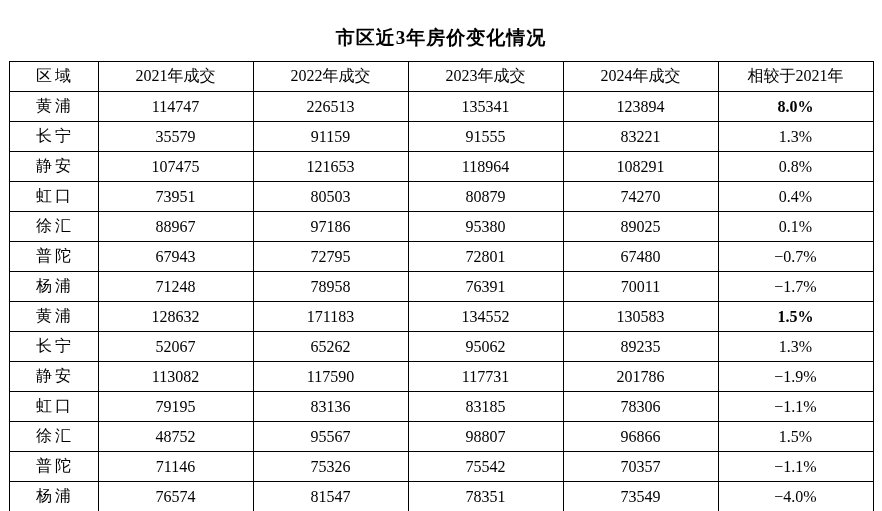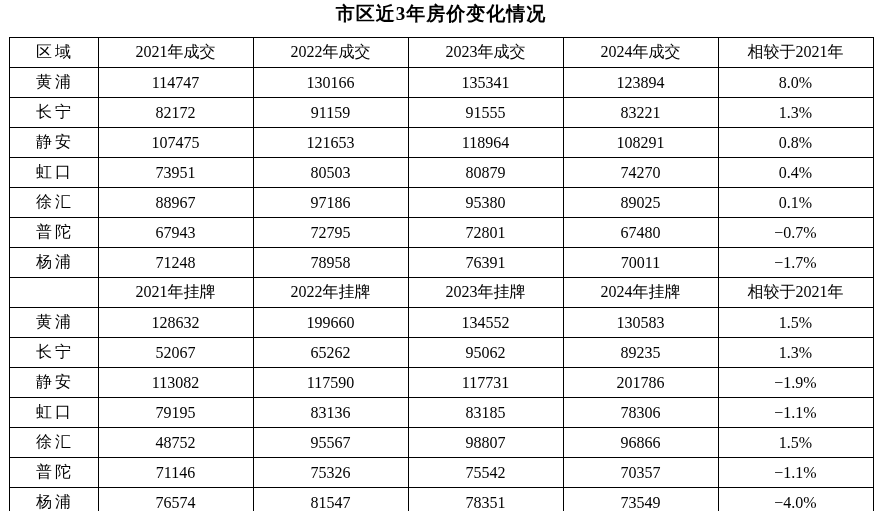--- a/index.html
+++ b/index.html
@@ -18,21 +18,21 @@
     width: 882px;
     height: 511px;
     position: relative;
     box-sizing: border-box;
   }
   .title {
     text-align: center;
     font-size: 19px;
     font-weight: bold;
     letter-spacing: 1px;
-    padding-top: 1px;
+    padding-top: 25px;
     padding-bottom: 10px;
     font-family: "Liberation Serif", "DejaVu Serif", serif;
   }
   table.grid {
     border-collapse: collapse;
     width: 858px;
     margin: 0 auto;
     table-layout: fixed;
   }
   table.grid td {
@@ -49,21 +49,21 @@
     font-size: 16px;
     letter-spacing: 3px;
     text-indent: 3px;
   }
   td.datacol { width: 154px; }
   td.lastcol { width: 154px; margin-left: 28px; }
   td.header {
     font-size: 16px;
   }
   td.bold {
-    font-weight: normal;
+    font-weight: bold;
     font-size: 16px;
   }
   td.num {
     font-size: 16px;
   }
 </style>
 </head>
 <body>
 
 <div class="page">
@@ -78,28 +78,28 @@
         <td class="datacol header">2021年成交</td>
         <td class="datacol header">2022年成交</td>
         <td class="datacol header">2023年成交</td>
         <td class="datacol header">2024年成交</td>
         <td class="lastcol header">相较于2021年</td>
       </tr>
 
       <tr>
         <td class="region">黄浦</td>
         <td class="num">114747</td>
-        <td class="num">130166</td>
+        <td class="num">226513</td>
         <td class="num">135341</td>
         <td class="num">123894</td>
         <td class="bold">8.0%</td>
       </tr>
       <tr>
         <td class="region">长宁</td>
-        <td class="num">82172</td>
+        <td class="num">35579</td>
         <td class="num">91159</td>
         <td class="num">91555</td>
         <td class="num">83221</td>
         <td class="num">1.3%</td>
       </tr>
       <tr>
         <td class="region">静安</td>
         <td class="num">107475</td>
         <td class="num">121653</td>
         <td class="num">118964</td>
@@ -132,33 +132,25 @@
       </tr>
       <tr>
         <td class="region">杨浦</td>
         <td class="num">71248</td>
         <td class="num">78958</td>
         <td class="num">76391</td>
         <td class="num">70011</td>
         <td class="num">−1.7%</td>
       </tr>
 
-      <tr>
-        <td class="region header"></td>
-        <td class="datacol header">2021年挂牌</td>
-        <td class="datacol header">2022年挂牌</td>
-        <td class="datacol header">2023年挂牌</td>
-        <td class="datacol header">2024年挂牌</td>
-        <td class="lastcol header">相较于2021年</td>
-      </tr>
 
       <tr>
         <td class="region">黄浦</td>
         <td class="num">128632</td>
-        <td class="num">199660</td>
+        <td class="num">171183</td>
         <td class="num">134552</td>
         <td class="num">130583</td>
         <td class="bold">1.5%</td>
       </tr>
       <tr>
         <td class="region">长宁</td>
         <td class="num">52067</td>
         <td class="num">65262</td>
         <td class="num">95062</td>
         <td class="num">89235</td>

